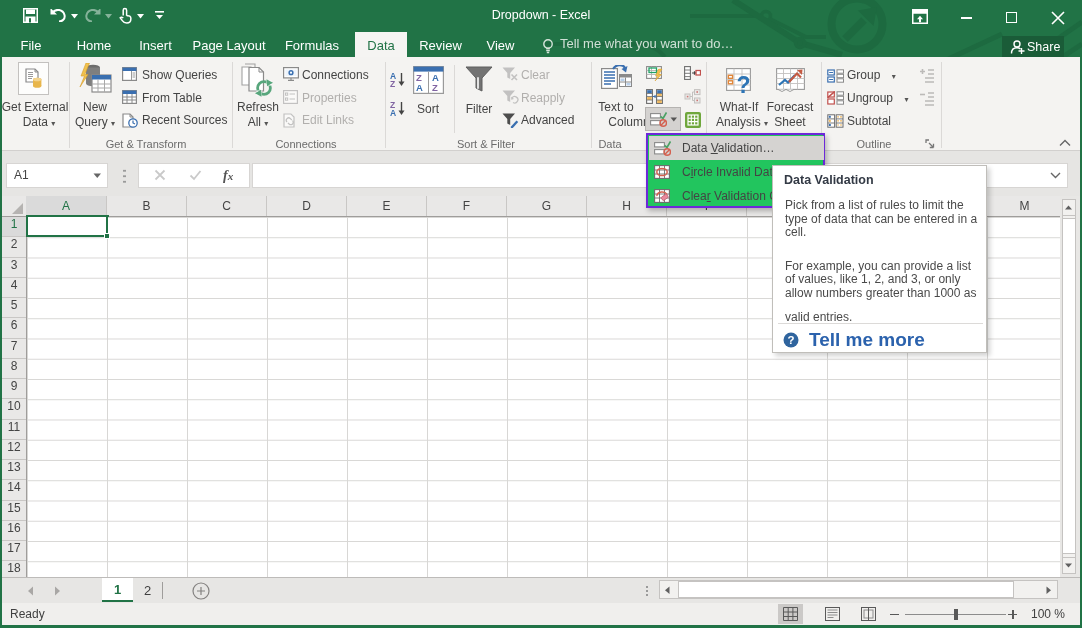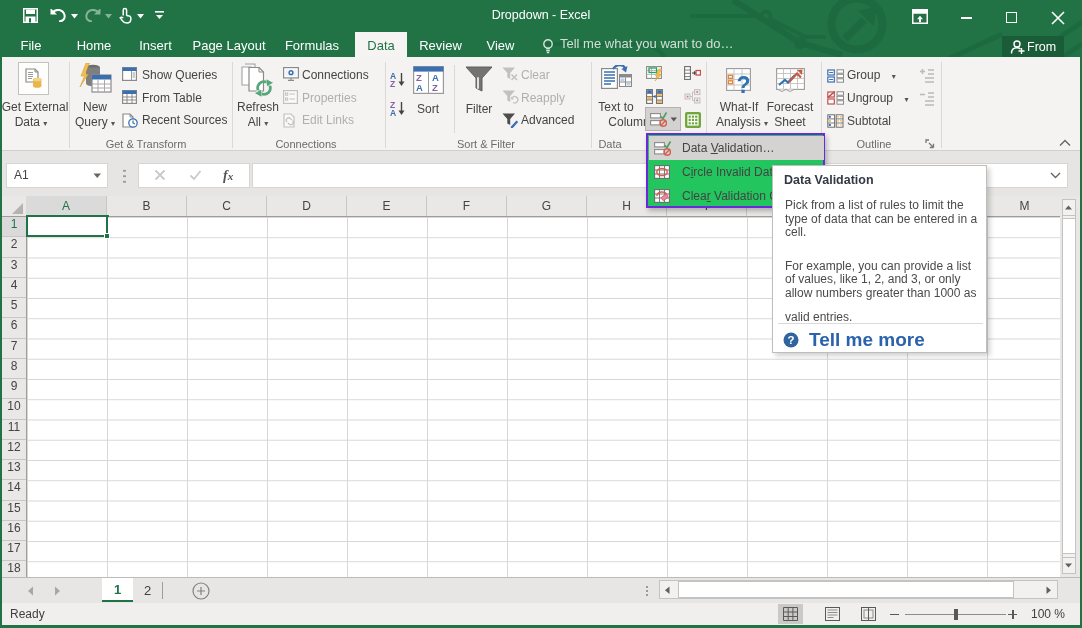--- a/index.html
+++ b/index.html
@@ -143,21 +143,21 @@
       <path d="M4.2,9.5 L7.8,9.5 M4.2,11.5 L7.8,11.5 M4.8,13.5 L7.2,13.5" stroke="#d5e4da" stroke-width="1.3"></path>
     </svg>
     <div class="abs" style="left:560px;top:0;height:27px;line-height:27px;color:#cfe0d5;font-size:13px;">Tell me what you want to do…</div>
 
     <div class="abs" style="left:1002px;top:6px;width:62px;height:22px;background:#1a5c38;"></div>
     <svg class="abs" style="left:1010px;top:10px;" width="16" height="15" viewBox="0 0 16 15">
       <circle cx="7" cy="4" r="3" fill="none" stroke="#fff" stroke-width="1.4"></circle>
       <path d="M1.5,13.5 C1.5,9.5 4,7.8 7,7.8 C8.5,7.8 9.6,8.2 10.5,9" fill="none" stroke="#fff" stroke-width="1.4"></path>
       <path d="M11.5,8 L11.5,14 M8.5,11 L14.5,11" stroke="#fff" stroke-width="1.4"></path>
     </svg>
-    <div class="abs" style="left:1027px;top:6px;height:22px;line-height:22px;color:#fff;font-size:12.5px;">From</div>
+    <div class="abs" style="left:1027px;top:6px;height:22px;line-height:22px;color:#fff;font-size:12.5px;">Share</div>
   </div>
   <div id="ribbon">
 
     <div class="gsep" style="left:69px;"></div>
     <div class="gsep" style="left:232px;"></div>
     <div class="gsep" style="left:385px;"></div>
     <div class="gsep" style="left:454px;top:8px;height:68px;"></div>
     <div class="gsep" style="left:591px;"></div>
     <div class="gsep" style="left:706px;"></div>
     <div class="gsep" style="left:821px;"></div>
@@ -182,21 +182,21 @@
     <svg class="abs" style="left:25px;top:11px;" width="18" height="21" viewBox="0 0 18 21">
       <path d="M1,1 L10,1 L13,4 L13,14 L1,14 Z" fill="#fff" stroke="#8a8a8a" stroke-width="1.2"></path>
       <path d="M10,1 L10,4 L13,4" fill="none" stroke="#8a8a8a" stroke-width="1"></path>
       <path d="M3,4.5 L8,4.5 M3,6.5 L8,6.5 M3,8.5 L8,8.5 M3,10.5 L7,10.5" stroke="#9a9a9a" stroke-width="1"></path>
       <ellipse cx="12.2" cy="11.5" rx="4.2" ry="1.8" fill="#e8b64c"></ellipse>
       <rect x="8" y="11.5" width="8.4" height="6.5" fill="#e8b64c"></rect>
       <ellipse cx="12.2" cy="18" rx="4.2" ry="1.8" fill="#e8b64c"></ellipse>
       <ellipse cx="12.2" cy="11.5" rx="4.2" ry="1.8" fill="#f3d48e"></ellipse>
     </svg>
     <div class="btxt ctr" style="left:0px;top:43.5px;width:70px;">Get External</div>
-    <div class="btxt ctr" style="left:4px;top:59px;width:54px;">Data <span style="font-size:8px;color:#555;">▾</span></div>
+    <div class="btxt ctr" style="left:12px;top:59px;width:54px;">Data <span style="font-size:8px;color:#555;">▾</span></div>
 
     <svg class="abs" style="left:78px;top:6px;" width="34" height="32" viewBox="0 0 34 32">
       <ellipse cx="15" cy="4.5" rx="7" ry="2.8" fill="#6d6d6d"></ellipse>
       <rect x="8" y="4.5" width="14" height="16" fill="#7f7f7f"></rect>
       <ellipse cx="15" cy="20.5" rx="7" ry="2.8" fill="#7f7f7f"></ellipse>
       <path d="M8,0 L3,13 L6.5,13 L2,24 L10,11.5 L6.8,11.5 L11.5,0 Z" fill="#f0c24f" stroke="#d89c28" stroke-width="0.6"></path>
       <g>
         <rect x="14" y="12" width="19" height="17" fill="#fff" stroke="#8a8a8a" stroke-width="1.2"></rect>
         <rect x="14" y="12" width="19" height="4.5" fill="#3a6fb0"></rect>
         <path d="M14,21 L33,21 M14,25 L33,25 M20,16.5 L20,29 M26.5,16.5 L26.5,29" stroke="#a9a9a9" stroke-width="1"></path>

